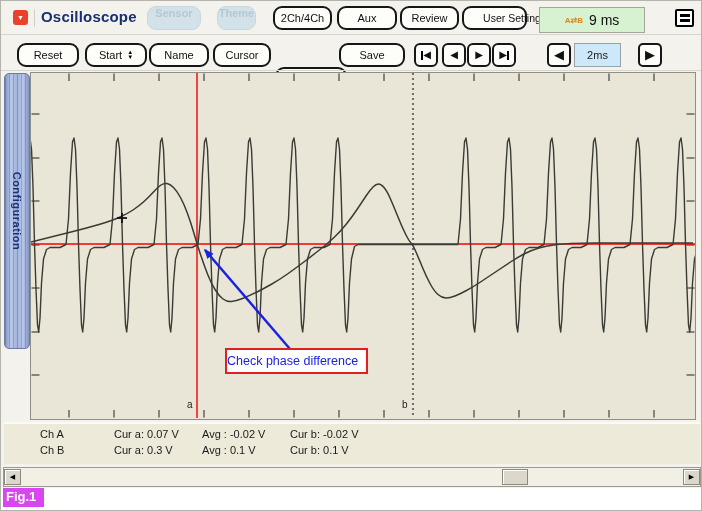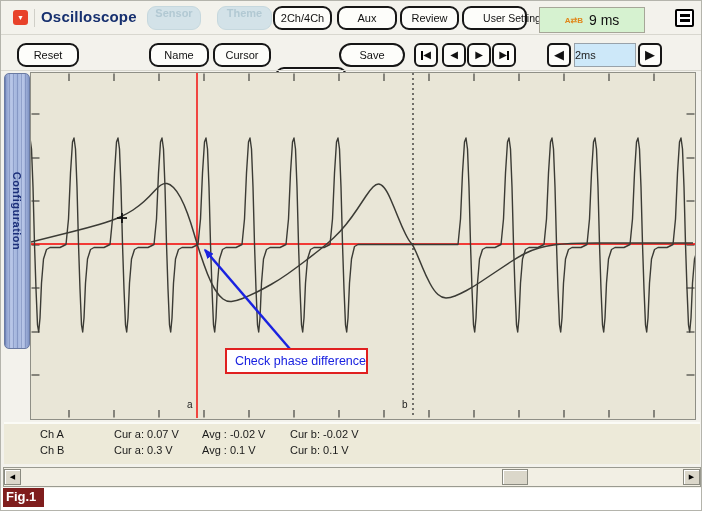--- a/index.html
+++ b/index.html
@@ -21,61 +21,61 @@
   .readout-green .ab{color:#e0861a;font-size:8px;font-weight:bold;}
   .readout-green .val{font-size:14px;color:#111;}
   .menu-btn{position:absolute;left:674px;top:8px;width:19px;height:18px;background:#fff;border:2px solid #000;
        border-radius:2px;box-sizing:border-box;display:flex;flex-direction:column;justify-content:center;gap:2px;align-items:center;}
   .menu-btn .bar{width:10px;height:3px;background:#000;}
   .spinner{display:flex;flex-direction:column;font-size:6px;line-height:5px;margin-left:5px;color:#000;}
   .navglyph{font-size:10px;line-height:10px;}
   .vbar{display:inline-block;width:2px;height:9px;background:#000;}
   .stepbtn{border-radius:5px;}
   .stepbtn .navglyph{font-size:13px;}
-  .timebase{position:absolute;left:573px;top:42px;width:62px;height:24px;background:#cde8f9;border:1px solid #98a2aa;
-       box-sizing:border-box;display:flex;align-items:center;font-size:11px;color:#222;}
+  .timebase{position:absolute;left:573px;top:42px;width:47px;height:24px;background:#cde8f9;border:1px solid #98a2aa;
+       box-sizing:border-box;display:flex;align-items:center;justify-content:center;font-size:11px;color:#222;}
   .plot-panel{position:absolute;left:29px;top:71px;width:664px;height:346px;background:#e9e6d7;
        border:1px solid #8f8f86;}
   .config-tab{position:absolute;left:3px;top:72px;width:26px;height:276px;border:1px solid #6a7aa2;border-radius:5px;
        box-sizing:border-box;display:flex;align-items:center;justify-content:center;
        background:linear-gradient(90deg,#8195c6 0%,#b9c7e8 25%,#a2b4dc 50%,#b9c7e8 75%,#8195c6 100%);}
   .config-tab::before{content:"";position:absolute;inset:0;
        background:repeating-linear-gradient(90deg,rgba(55,75,135,.28) 0 1px,transparent 1px 4px);border-radius:5px;}
   .config-tab span{transform:rotate(90deg);white-space:nowrap;font-size:11px;font-weight:bold;color:#1c2f7a;
        letter-spacing:.5px;position:relative;}
   .cursor-label{position:absolute;font-size:10px;color:#222;}
   .annotation-box{position:absolute;left:224px;top:347px;width:143px;height:26px;background:#fff;border:2px solid #e02020;
-       box-sizing:border-box;display:flex;align-items:center;justify-content:flex-end;font-size:12.5px;color:#1a22e0;}
+       box-sizing:border-box;display:flex;align-items:center;justify-content:flex-start;font-size:12.5px;color:#1a22e0;}
   .measure-panel{position:absolute;left:3px;top:421px;width:696px;height:40px;background:#edead9;
        border-top:2px solid #fbfbf6;}
   .mcell{position:absolute;font-size:11px;color:#1a1a1a;white-space:nowrap;}
   .scrollbar{position:absolute;left:2px;top:466px;width:698px;height:20px;background:#f2efe4;
        border:1px solid #9a9a90;box-sizing:border-box;}
   .sb-btn{position:absolute;top:1px;width:17px;height:16px;background:#dbd7ca;border:1px solid #8a8a80;
        box-shadow:inset 1px 1px 0 #fff;box-sizing:border-box;display:flex;align-items:center;justify-content:center;
        font-size:7px;color:#000;}
   .sb-thumb{position:absolute;top:1px;left:498px;width:26px;height:16px;background:#dbd7ca;border:1px solid #8a8a80;
        box-shadow:inset 1px 1px 0 #fff;box-sizing:border-box;}
   .bottom-strip{position:absolute;left:0;top:487px;width:702px;height:24px;background:#fff;}
-  .fig-label{position:absolute;left:2px;top:487px;background:#7f1d1d;color:#fff;font-weight:bold;font-size:13px;
+  .fig-label{position:absolute;left:2px;top:487px;background:#d946ef;color:#fff;font-weight:bold;font-size:13px;
        padding:1px 8px 3px 3px;}
 </style>
 </head>
 <body>
 
 <div class="screen">
 
   <div class="app-icon">▼</div>
   <div class="vsep"></div>
   <div class="title">Oscilloscope</div>
 
   <div class="btn-disabled" style="left:146px;top:5px;width:54px;">
     <span>Sensor</span>
   </div>
-  <div class="btn-disabled" style="left:216px;top:5px;width:55px;">
+  <div class="btn-disabled" style="left:216px;top:5px;width:39px;">
     <span>Theme</span>
   </div>
   <div class="btn" style="left:272px;top:5px;width:59px;">
     <span>2Ch/4Ch</span>
   </div>
   <div class="btn" style="left:336px;top:5px;width:60px;">
     <span>Aux</span>
   </div>
   <div class="btn" style="left:399px;top:5px;width:59px;">
     <span>Review</span>
@@ -92,30 +92,37 @@
   <div class="menu-btn">
     <span class="bar"></span>
     <span class="bar"></span>
   </div>
 
   <div class="hline" style="top:33px;"></div>
 
   <div class="btn" style="left:16px;top:42px;width:62px;">
     <span>Reset</span>
   </div>
+  <div class="btn" style="left:84px;top:42px;width:62px;">
+    <span>Start</span>
+    <span class="spinner">
+      <span>▲</span>
+      <span>▼</span>
+    </span>
+  </div>
   <div class="btn" style="left:148px;top:42px;width:60px;">
     <span>Name</span>
   </div>
   <div class="btn" style="left:212px;top:42px;width:58px;">
     <span>Cursor</span>
   </div>
   <div class="btn" style="left:274px;top:42px;width:72px;margin-top:24px;">
     <span>ViewAll</span>
   </div>
-  <div class="btn" style="left:338px;top:42px;width:66px;border-radius:12px;">
+  <div class="btn" style="left:338px;top:42px;width:66px;">
     <span>Save</span>
   </div>
 
   <div class="btn" style="left:413px;top:42px;width:24px;border-radius:6px;">
     <span class="vbar"></span>
     <span class="navglyph">◀</span>
   </div>
   <div class="btn" style="left:441px;top:42px;width:24px;border-radius:6px;">
     <span class="navglyph">◀</span>
   </div>

